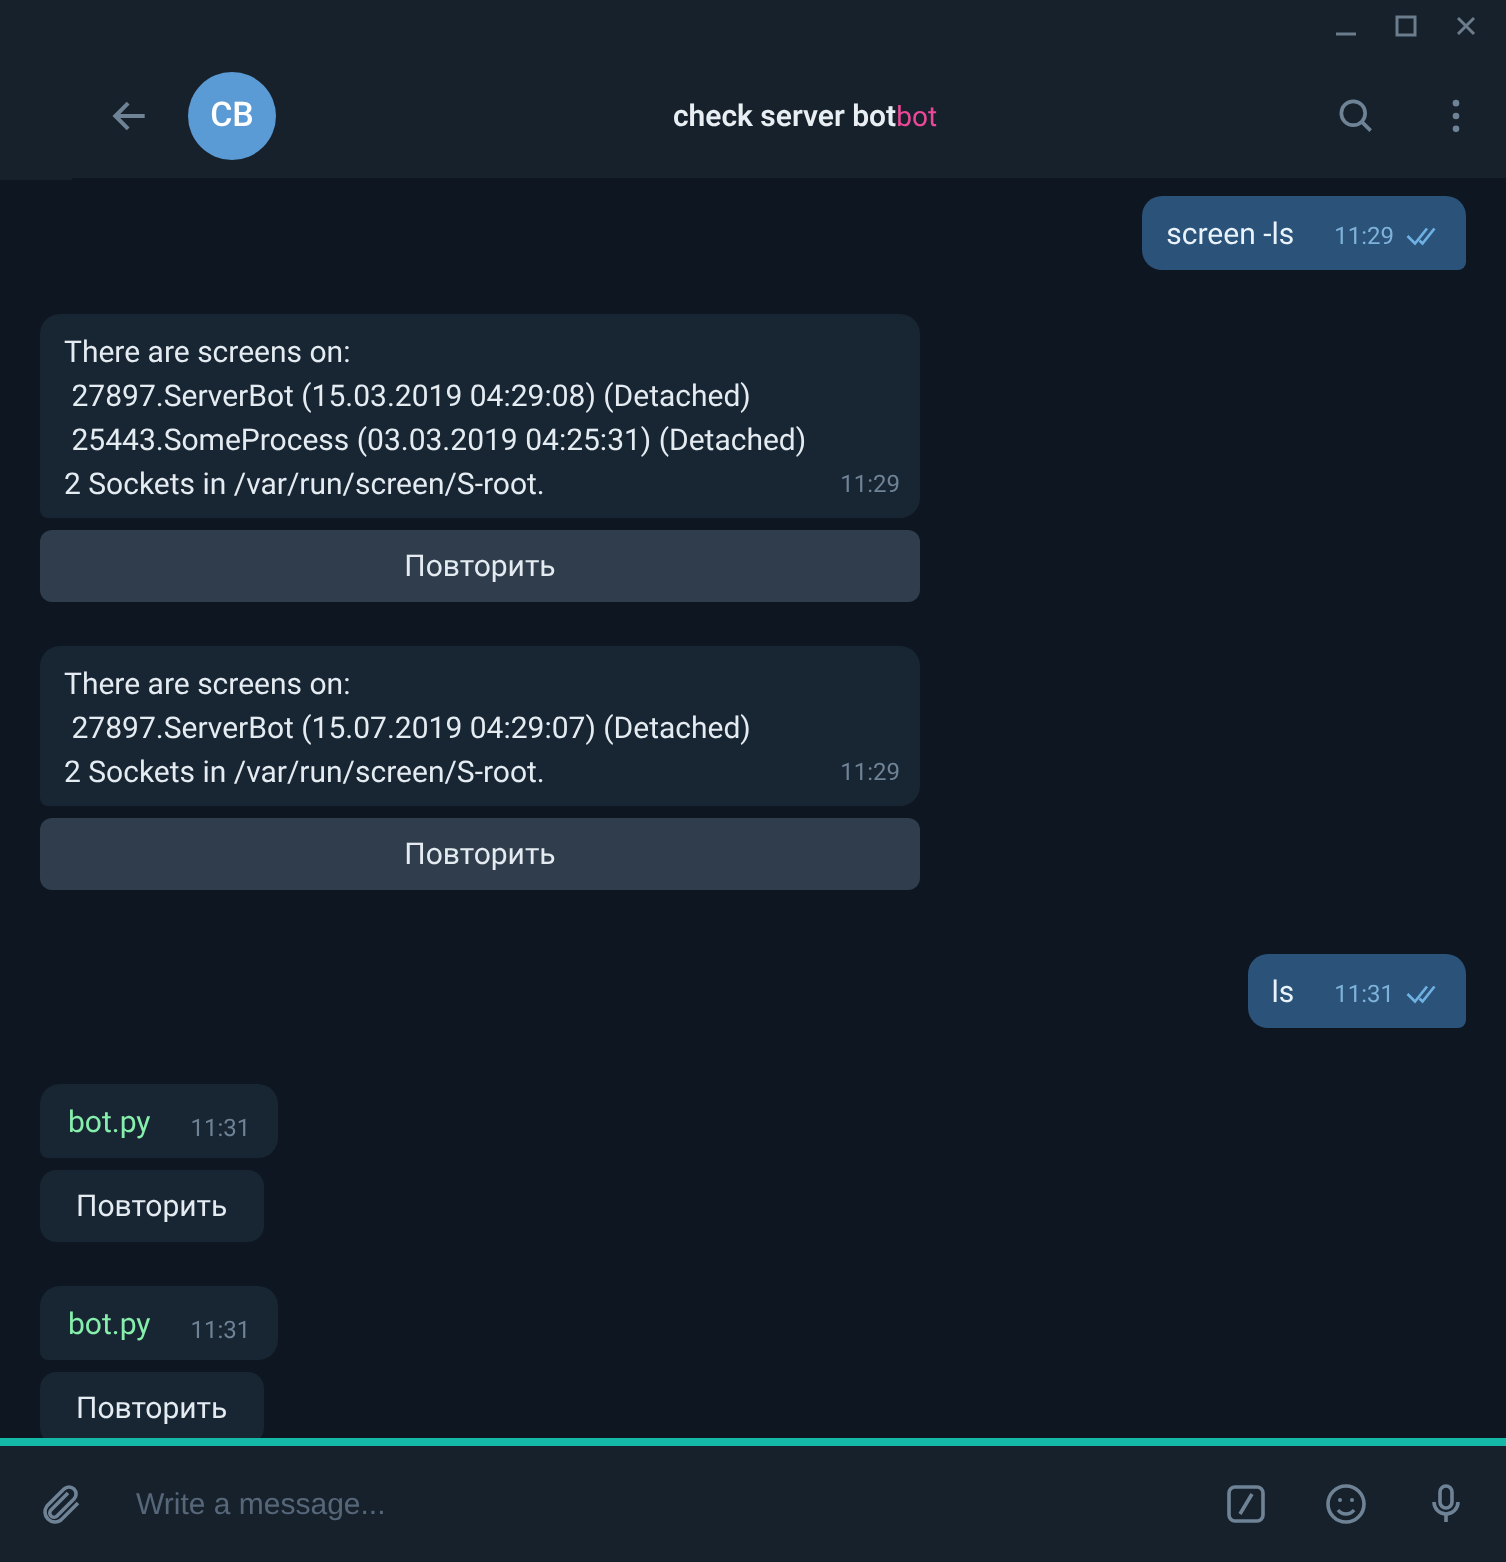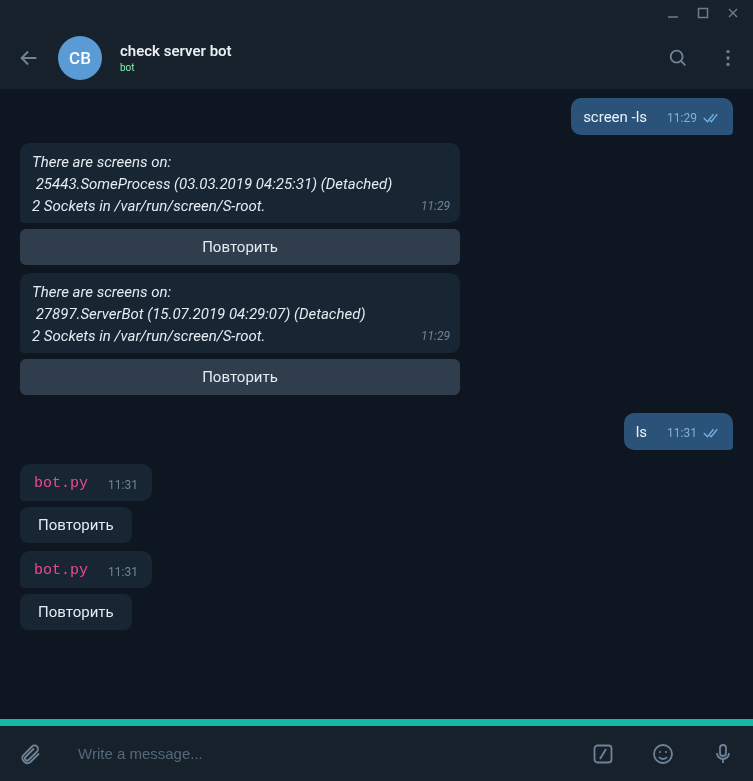--- a/index.html
+++ b/index.html
@@ -25,42 +25,43 @@
   .titlebar .win-btn svg { display:block; }
   
   .header {
     height: 64px;
     background: #17212b;
     display: flex;
     align-items: center;
     padding: 0 14px 0 18px;
     gap: 18px;
     border-bottom: 1px solid #0e1621;
+    margin-left: 36px;
   }
   .back-btn { color: #6f8397; display:flex; align-items:center; }
   .avatar {
     width: 44px; height: 44px; border-radius: 50%;
     background: #5b9bd5;
     display: flex; align-items: center; justify-content: center;
     color: #fff; font-size: 17px; font-weight: 500;
   }
-  .title-block { flex: 1; display:flex; flex-direction:column; justify-content:center; }
+  .title-block { flex: 1; display:flex; flex-direction:row; justify-content:center; }
   .chat-title { color: #e9eef3; font-size: 15px; font-weight: 600; }
-  .chat-subtitle { color: #86efac; font-size: 10px; margin-top: 2px; }
+  .chat-subtitle { color: #ec4899; font-size: 14px; margin-top: 2px; }
   .header-icons { display:flex; gap: 28px; align-items:center; color:#6f8397; }
   .hicon { display:flex; }
   
   .chat {
     flex: 1;
     overflow-y: auto;
     padding: 8px 20px 10px 20px;
     background: #0e1621;
     display:flex;
     flex-direction:column;
-    gap: 8px;
+    gap: 22px;
   }
   .row { display:flex; width:100%; }
   .row.out { justify-content:flex-end; }
   .row.in { justify-content:flex-start; }
   .bubble {
     max-width: 560px;
     border-radius: 10px;
     padding: 8px 12px 6px 12px;
     position: relative;
     font-size: 15px;
@@ -70,21 +71,21 @@
     background: #2b5278;
     color: #e9f3fb;
     border-bottom-right-radius: 4px;
   }
   .bubble.in {
     background: #182533;
     color: #e4ecf2;
     border-bottom-left-radius: 4px;
   }
   .msg-line { white-space: pre-wrap; }
-  .msg-link { color: #ec4899; font-family: Liberation Mono, monospace; }
+  .msg-link { color: #86efac; }
   .meta {
     display:inline-flex; align-items:center; gap:6px;
     font-size: 12px; margin-left: 10px;
   }
   .bubble.out .meta { color: #7fb2db; }
   .bubble.in .meta { color: #6f8397; }
   .check { display:inline-flex; }
   .check svg { width:18px; height:14px; stroke:#6fb1e4; }
   
   .kbtn {
@@ -107,34 +108,34 @@
     margin-top: 6px;
     cursor:pointer;
   }
   
   .inputbar {
     height: 62px;
     background: #17212b;
     display:flex;
     align-items:center;
     padding: 0 18px;
-    gap: 36px;
-    border-top: 7px solid #14b8a6;
+    gap: 26px;
+    border-top: 4px solid #14b8a6;
   }
   .inputbar .ibtn { color:#6f8397; display:flex; }
   .msg-input {
     flex:1;
     background: transparent;
     border: none;
     outline: none;
     color: #e4ecf2;
     font-size: 15px;
   }
   .msg-input::placeholder { color:#56677a; }
-  .multi-line { padding-right: 31px; position:relative;font-style:italic; }
+  .multi-line { padding-right: 31px; position:relative; }
   .multi-line .meta-abs {
     position:absolute; right:10px; bottom:6px;
     font-size:12px; color:#6f8397;
   }
   .inline-meta {
     display:flex; align-items:baseline; gap:10px;
   }
 </style>
 </head>
 <body>
@@ -205,20 +206,21 @@
           </span>
         </span>
       </span>
     </div>
   </div>
 
   <div class="row in">
     <div style="display:flex;flex-direction:column;max-width:440px;width:440px;">
       <div class="bubble in multi-line">
         <div class="msg-line">There are screens on:</div>
+        <div class="msg-line"> 27897.ServerBot (15.03.2019 04:29:08) (Detached)</div>
         <div class="msg-line"> 25443.SomeProcess (03.03.2019 04:25:31) (Detached)</div>
         <div class="msg-line">2 Sockets in /var/run/screen/S-root.</div>
         <div class="meta-abs">11:29</div>
       </div>
       <div class="kbtn wide-btn">Повторить</div>
     </div>
   </div>
 
   <div class="row in">
     <div style="display:flex;flex-direction:column;max-width:440px;width:440px;">

